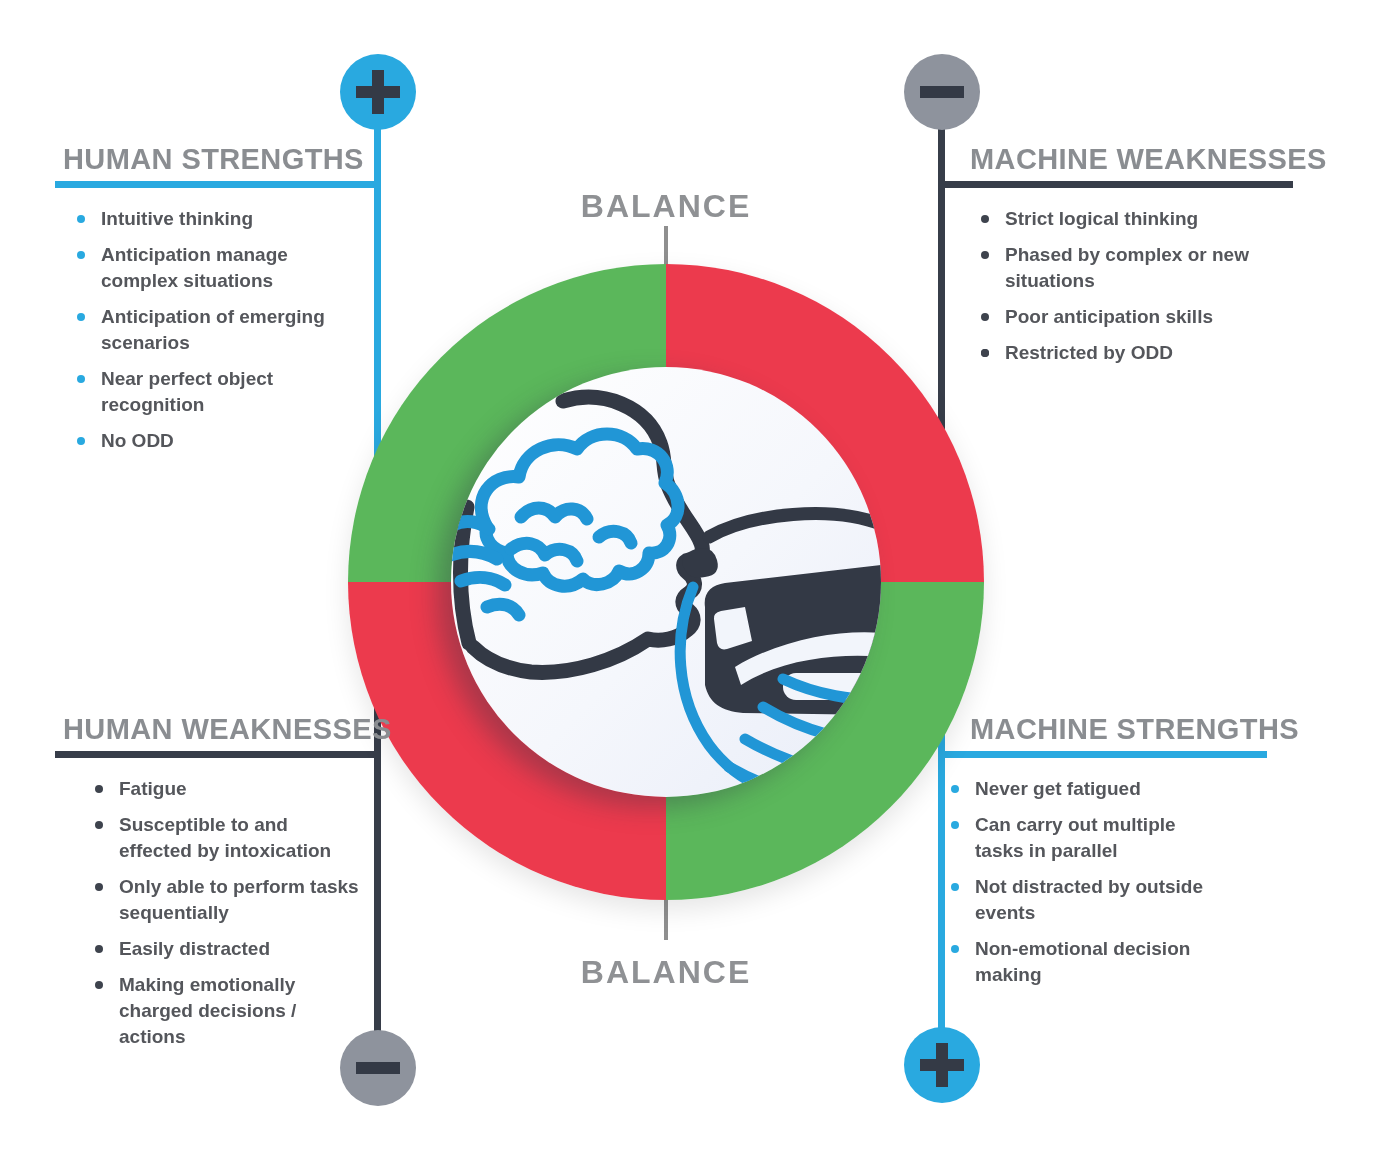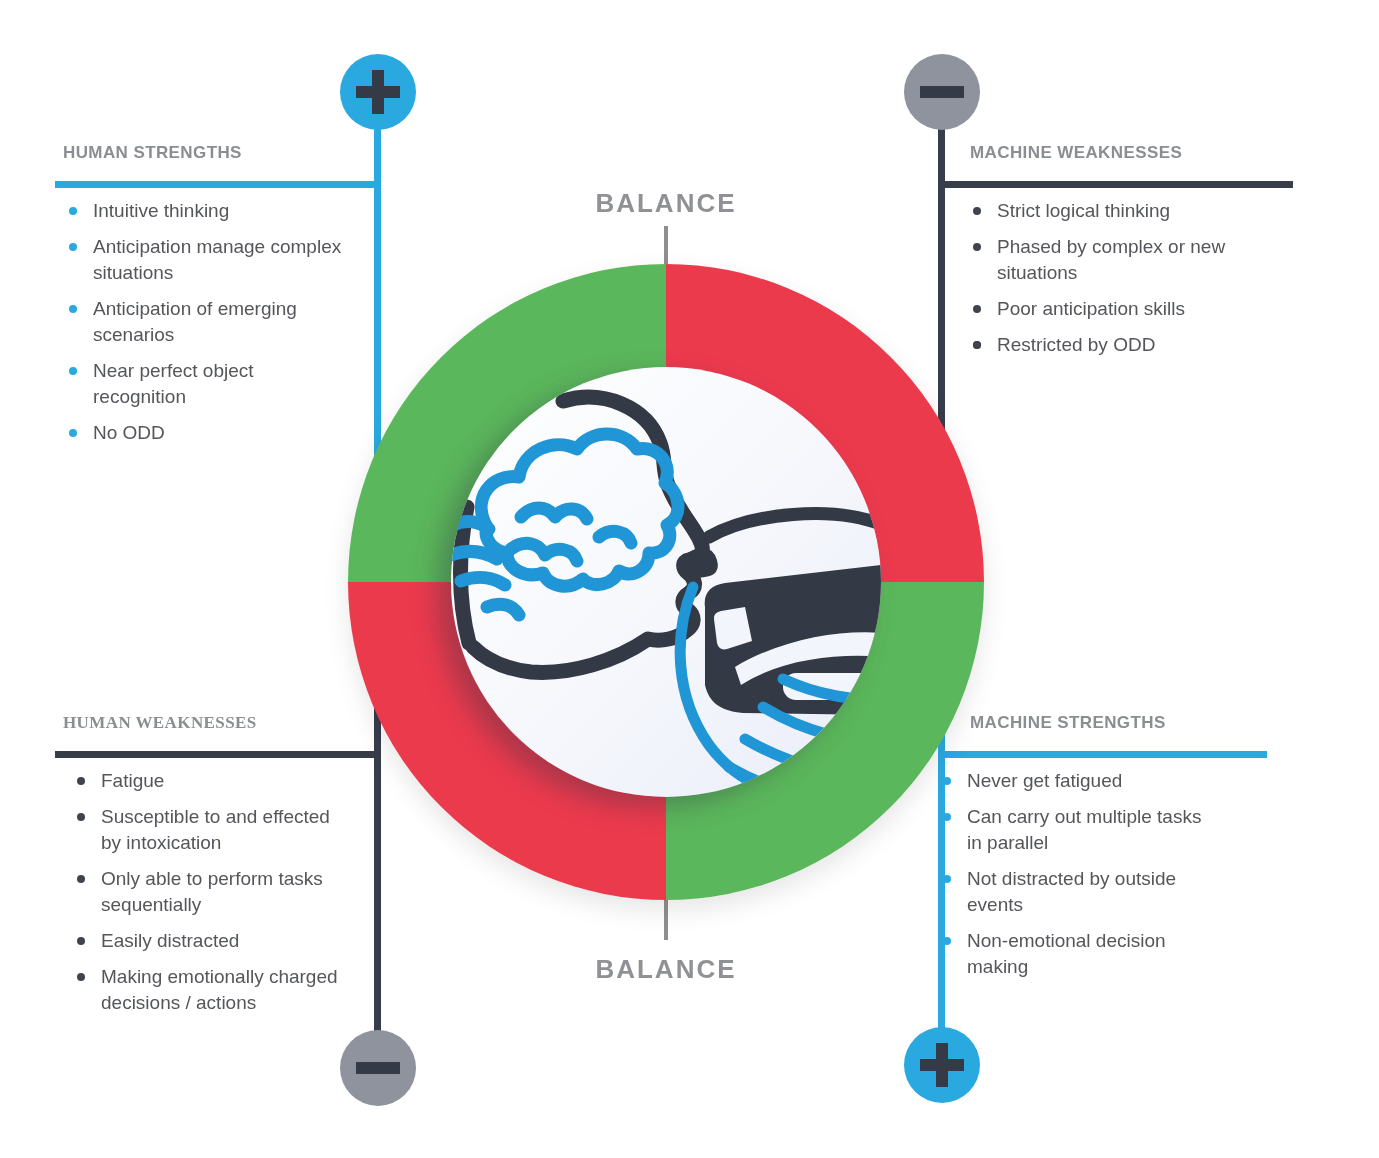--- a/index.html
+++ b/index.html
@@ -27,29 +27,29 @@
   #inner-circle{
     position:absolute;z-index:3;left:451px;top:367px;width:430px;height:430px;border-radius:50%;
     background:linear-gradient(135deg,#ffffff 0%,#f5f7fc 55%,#e9edf8 100%);
     box-shadow:-14px 10px 26px rgba(45,50,65,0.35);
     overflow:hidden;
   }
   #inner-circle svg{position:absolute;left:0;top:0;}
   
   .balance{
     position:absolute;z-index:4;width:300px;text-align:center;
-    font-size:26px;font-weight:600;letter-spacing:2px;color:#8F9194;
+    font-size:32px;font-weight:600;letter-spacing:2px;color:#8F9194;
   }
   
   .q-title{
-    position:absolute;z-index:5;font-size:17px;font-weight:700;letter-spacing:.4px;color:#8A8D91;white-space:nowrap;
+    position:absolute;z-index:5;font-size:29px;font-weight:700;letter-spacing:.4px;color:#8A8D91;white-space:nowrap;
   }
   ul.q-list{
-    position:absolute;z-index:5;list-style:none;margin:0;padding:0;
-    font-size:19px;line-height:26px;color:#54565B;
+    position:absolute;z-index:5;list-style:none;margin:8px;padding:0;
+    font-size:19px;line-height:26px;color:#54565B;font-weight:bold;
   }
   ul.q-list li{position:relative;padding-left:27px;margin-bottom:10px;}
   ul.q-list .dot{position:absolute;left:3px;top:9px;width:8px;height:8px;border-radius:50%;}
   .q-blue .dot{background:#29A9E0;}
   .q-dark .dot{background:#3E434D;}
 </style>
 </head>
 <body>
 
 <div id="canvas">
@@ -134,22 +134,22 @@
 
   <div class="q-title" style="left:970px;top:143px;">MACHINE WEAKNESSES</div>
   <ul class="q-list q-dark" style="left:970px;top:198px;width:315px;">
       <li><span class="dot"></span><span>Strict logical thinking</span></li>
       <li><span class="dot"></span><span>Phased by complex or new situations</span></li>
       <li><span class="dot"></span><span>Poor anticipation skills</span></li>
       <li><span class="dot"></span></li>
       <li><span class="dot"></span><span>Restricted by ODD</span></li>
     </ul>
 
-  <div class="q-title" style="left:63px;top:713px;font-family:Liberation Serif, serif;">HUMAN WEAKNESSES</div>
-  <ul class="q-list q-dark" style="left:74px;top:768px;width:272px;">
+  <div class="q-title" style="left:63px;top:713px;">HUMAN WEAKNESSES</div>
+  <ul class="q-list q-dark" style="left:84px;top:768px;width:272px;">
       <li><span class="dot"></span><span>Fatigue</span></li>
       <li><span class="dot"></span><span>Susceptible to and effected by intoxication</span></li>
       <li><span class="dot"></span><span>Only able to perform tasks sequentially</span></li>
       <li><span class="dot"></span><span>Easily distracted</span></li>
       <li><span class="dot"></span><span>Making emotionally charged decisions / actions</span></li>
     </ul>
 
   <div class="q-title" style="left:970px;top:713px;">MACHINE STRENGTHS</div>
   <ul class="q-list q-blue" style="left:940px;top:768px;width:280px;">
       <li><span class="dot"></span><span>Never get fatigued</span></li>

